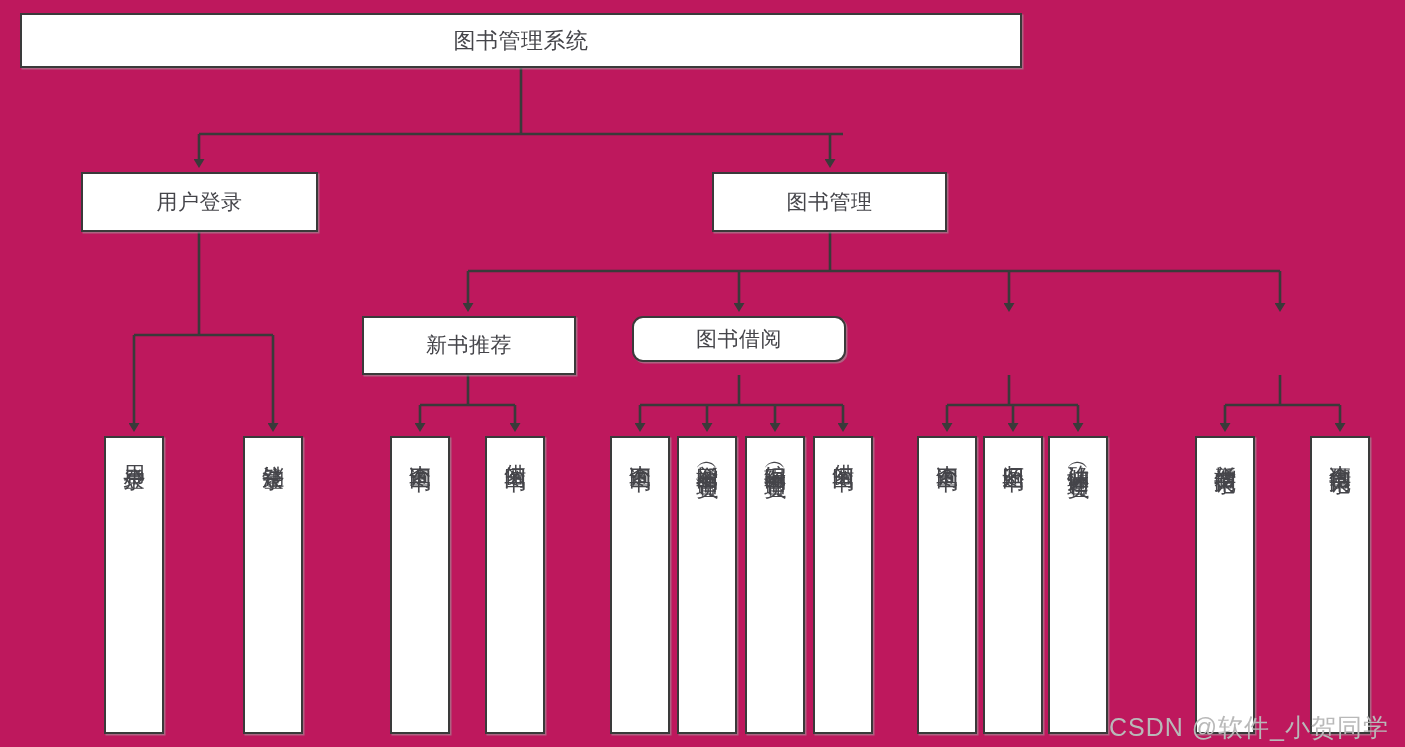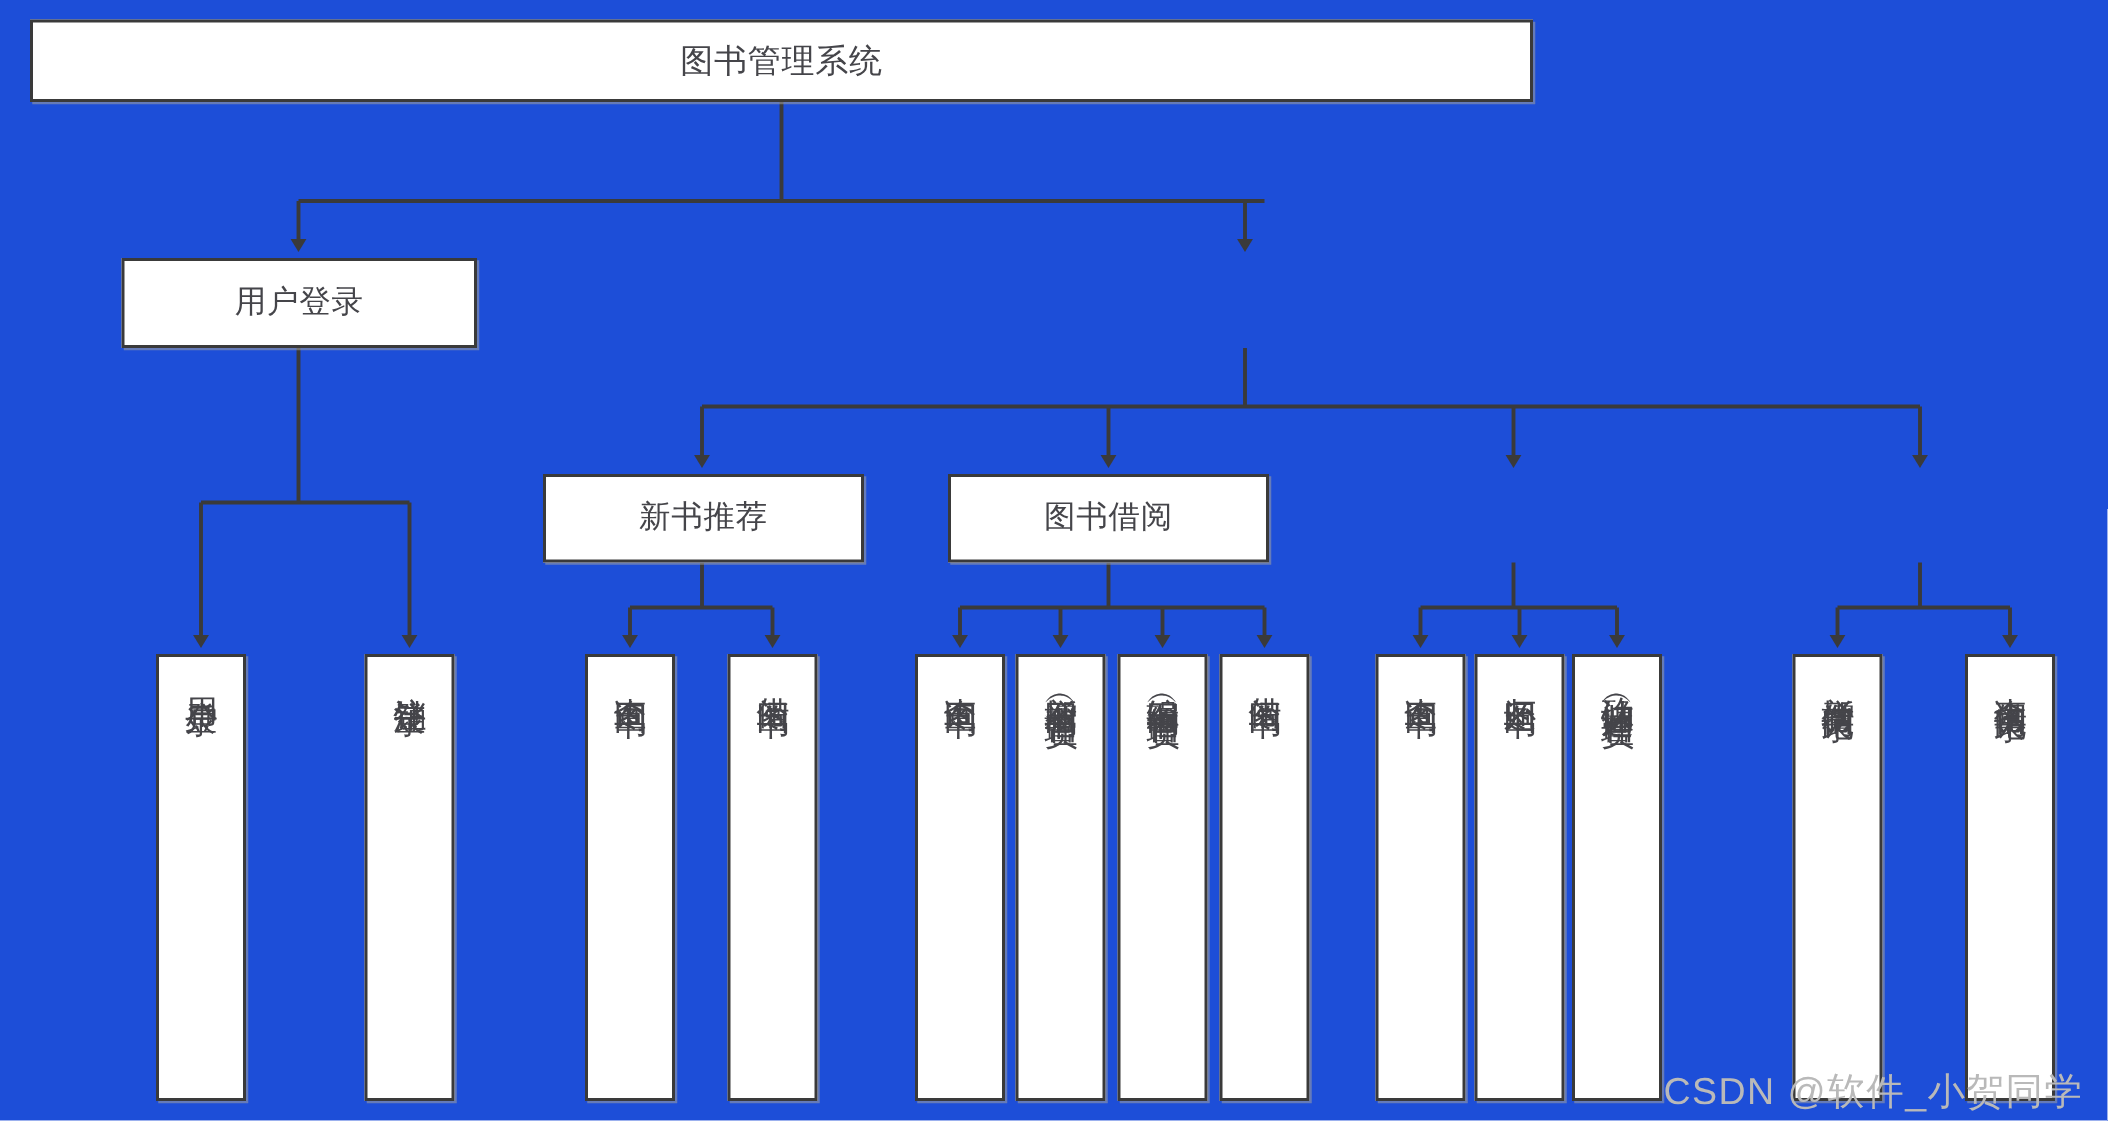--- a/index.html
+++ b/index.html
@@ -5,21 +5,21 @@
 <style>
   html,body{margin:0;padding:0;background:#ffffff;}
   body{
     font-family:"Liberation Sans","DejaVu Sans",sans-serif;
     color:#3b3b3b;
   }
   #canvas{
     position:relative;
     width:1405px;
     height:747px;
-    background:#1d4ed8;
+    background:#be185d;
     overflow:hidden;
   }
   svg.wires{
     position:absolute;
     left:0; top:0;
     width:1405px;
     height:747px;
     pointer-events:none;
   }
   .node{
@@ -119,25 +119,28 @@
     </g>
   </svg>
 
   <div class="node root" style="left:20px;top:13px;width:1002px;height:55px;">
     <span class="lbl">图书管理系统</span>
   </div>
 
   <div class="node" style="left:81px;top:172px;width:237px;height:60px;">
     <span class="lbl">用户登录</span>
   </div>
+  <div class="node" style="left:712px;top:172px;width:235px;height:60px;">
+    <span class="lbl">图书管理</span>
+  </div>
 
   <div class="node" style="left:362px;top:316px;width:214px;height:59px;">
     <span class="lbl">新书推荐</span>
   </div>
-  <div class="node" style="left:632px;top:316px;width:214px;height:59px;">
+  <div class="node" style="left:632px;top:316px;width:214px;height:46px;border-radius:11px;">
     <span class="lbl">图书借阅</span>
   </div>
 
   <div class="node leaf" style="left:104px;top:436px;width:60px;height:298px;">
     <span class="lbl">用户登录</span>
   </div>
   <div class="node leaf" style="left:243px;top:436px;width:60px;height:298px;">
     <span class="lbl">注销登录</span>
   </div>
   <div class="node leaf" style="left:390px;top:436px;width:60px;height:298px;">

